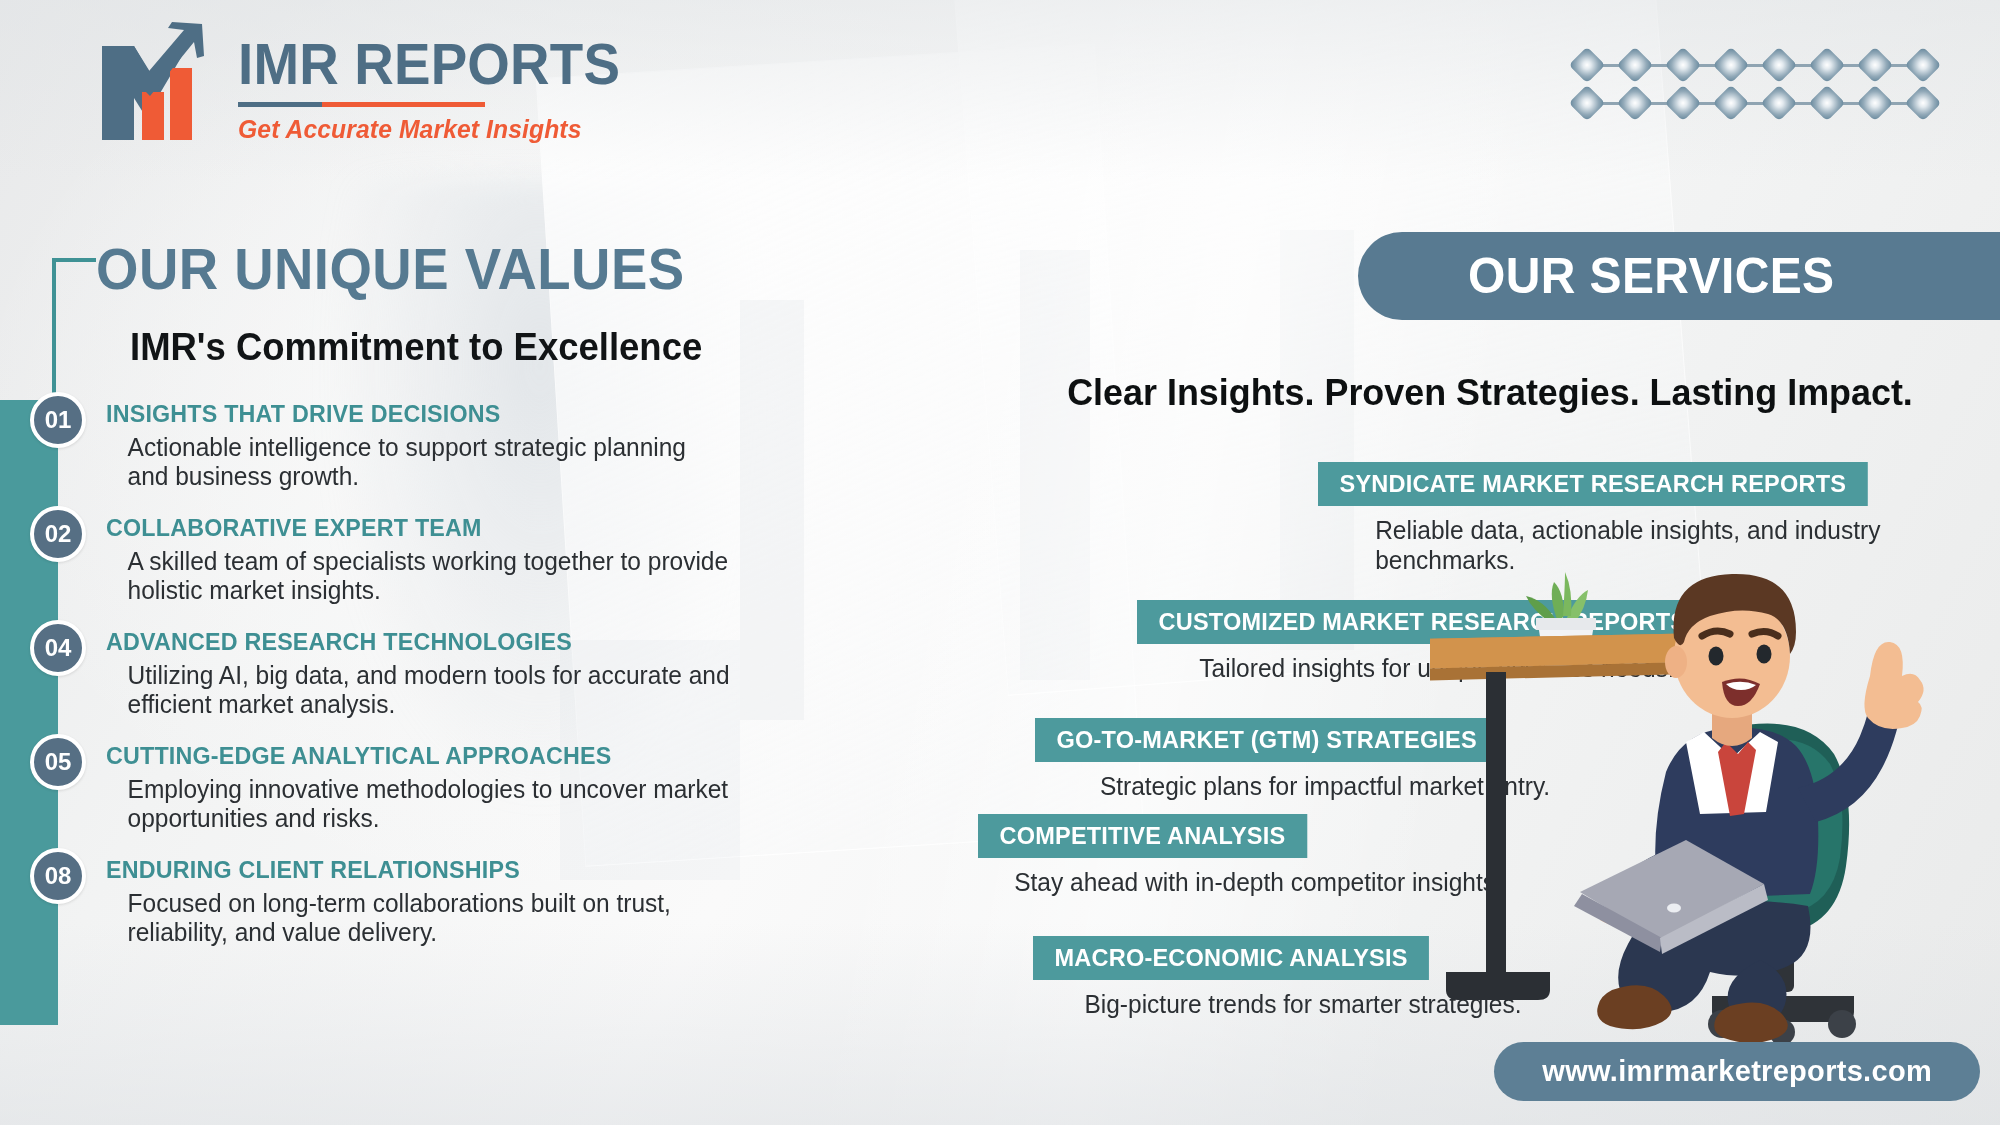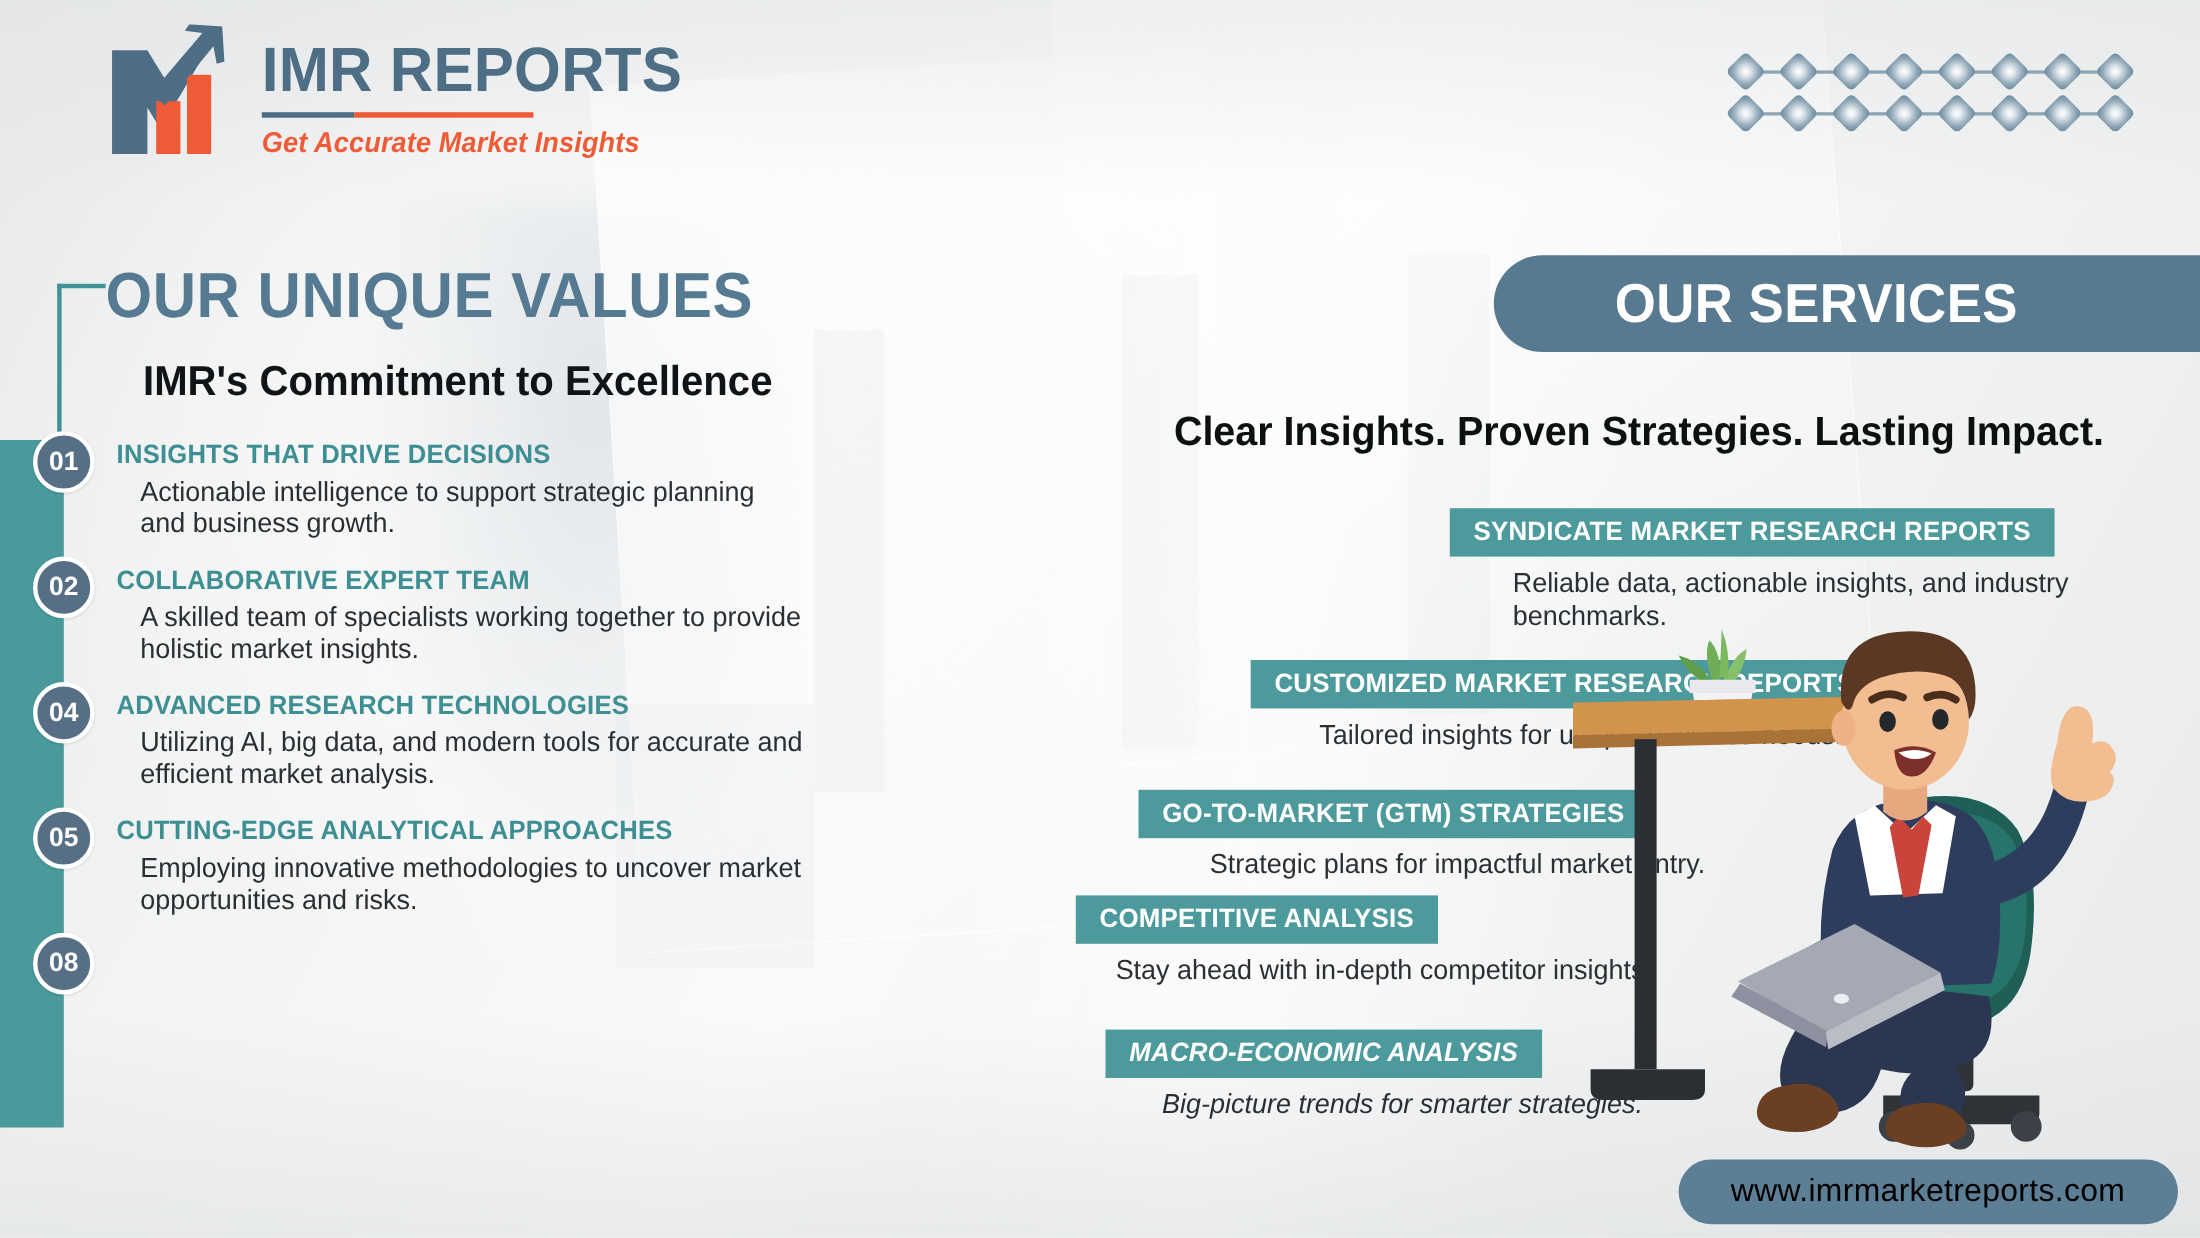--- a/index.html
+++ b/index.html
@@ -160,32 +160,33 @@
   }
 
   .svc-1 { left: 1318px; top: 462px; width: 620px; }
   .svc-1 .service-desc { text-align: left; padding-left: 52px; }
   .svc-2 { left: 1137px; top: 600px; width: 600px; }
   .svc-2 .service-desc { text-align: center; }
   .svc-3 { left: 1035px; top: 718px; width: 580px; }
   .svc-3 .service-desc { text-align: center; }
   .svc-4 { left: 978px; top: 814px; width: 560px; }
   .svc-4 .service-desc { text-align: center; }
-  .svc-5 { left: 1005px; top: 936px; width: 540px; font-style: italic; }
+  .svc-5 { left: 1033px; top: 936px; width: 540px; }
   .svc-5 .service-desc { text-align: center; }
 
   
   .illus { position: absolute; left: 1430px; top: 520px; width: 570px; height: 560px; }
 
   
   .url-pill {
-    position: absolute; right: 20px; bottom: 12px;
-    background: #5d7f95; color: #000000; border-radius: 34px;
+    position: absolute; right: 20px; bottom: 24px;
+    background: #5d7f95; color: #ffffff; border-radius: 34px;
     padding: 13px 48px; font-size: 29px; letter-spacing: 0.3px;
     white-space: nowrap;
+    font-weight: bold;
   }
 </style>
 </head>
 <body>
 
 <div id="stage">
 
   <div class="bg-base"></div>
   <div class="bg-blur-person"></div>
   <div class="bg-sheet sheet-a"></div>
@@ -288,20 +289,24 @@
     <div class="value-item">
       <div class="badge">05</div>
       <div class="value-body">
         <div class="value-title">CUTTING-EDGE ANALYTICAL APPROACHES</div>
         <div class="value-desc">Employing innovative methodologies to uncover market opportunities and risks.</div>
       </div>
     </div>
 
     <div class="value-item">
       <div class="badge">08</div>
+      <div class="value-body">
+        <div class="value-title">ENDURING CLIENT RELATIONSHIPS</div>
+        <div class="value-desc">Focused on long-term collaborations built on trust, reliability, and value delivery.</div>
+      </div>
     </div>
 
   </div>
 
   <div class="services-banner">
     <span class="lbl">OUR SERVICES</span>
   </div>
 
   <div class="tagline">Clear Insights. Proven Strategies. Lasting Impact.</div>
 

